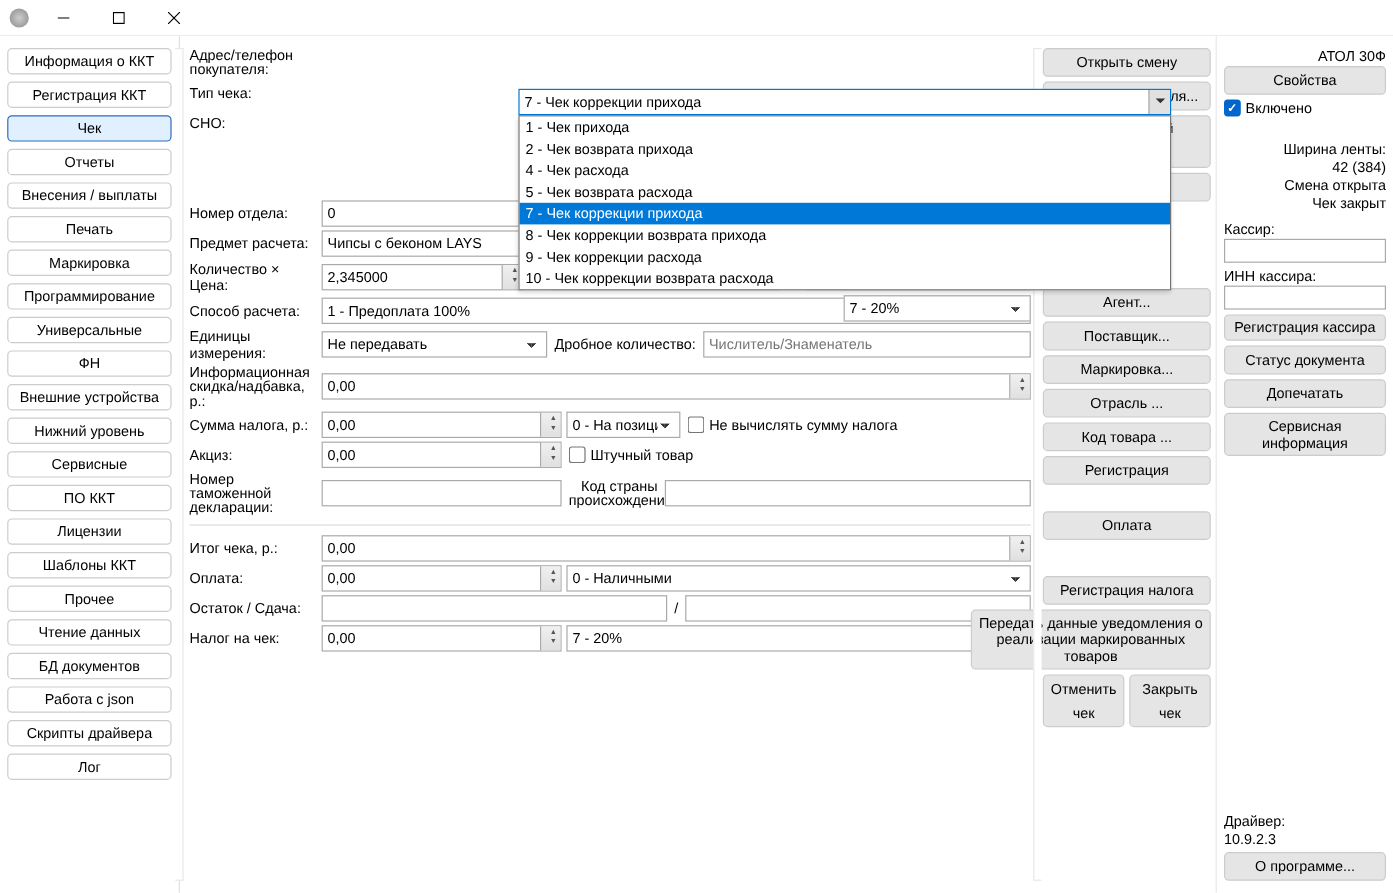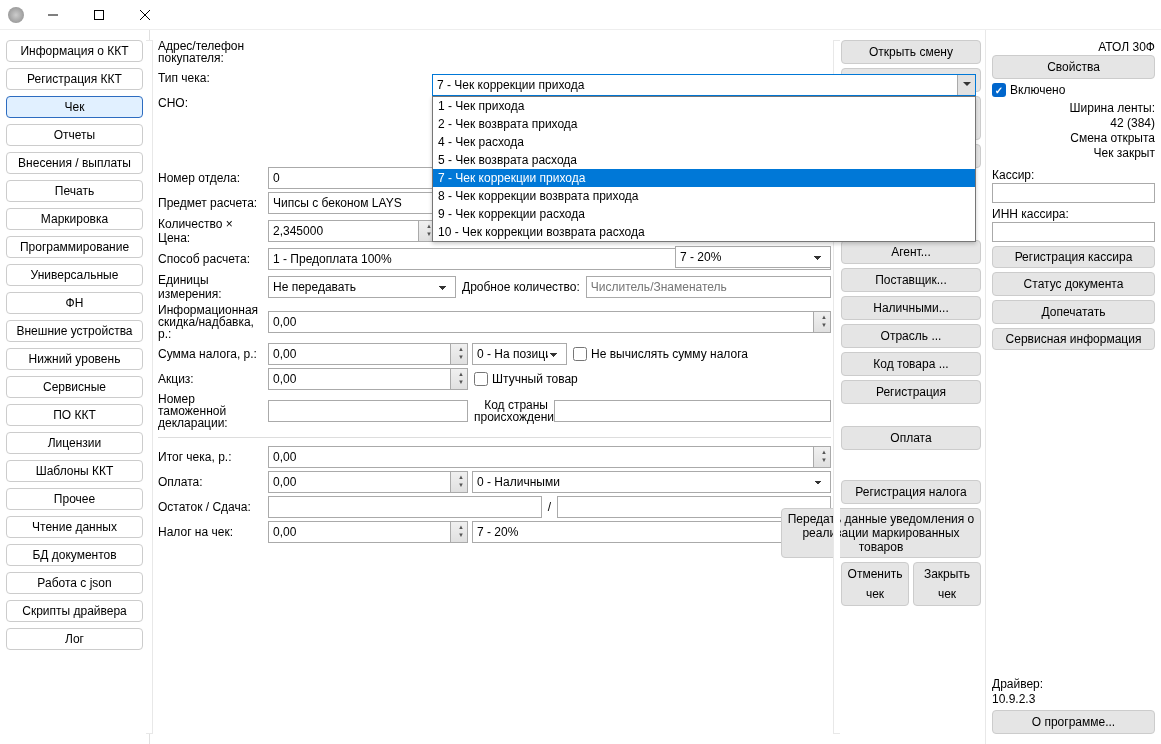--- a/index.html
+++ b/index.html
@@ -9,21 +9,21 @@
 .titlebar-title { flex: 1; }
 .titlebar-btn { width: 46px; height: 30px; display: flex; align-items: center; justify-content: center; }
 .main { display: flex; height: calc(744px - 30px); }
 .col-left { width: 150px; padding: 10px 6px; border-right: 1px solid #e0e0e0; display: flex; flex-direction: column; gap: 6px; position:relative; }
 .col-left::after { content:""; position:absolute; right:-4px; top:10px; bottom:10px; width:6px; background:#fff; border:1px solid #e8e8e8; border-left:none; }
 .navbtn { width: 100%; height: 22px; border: 1px solid #ccc; border-radius: 4px; background: #fff; text-align: center; line-height: 20px; cursor: pointer; }
 .navbtn.active { background: #e1f0ff; border-color: #2d6cc0; }
 .col-center { flex: 1; padding: 10px 6px 10px 8px; position: relative; }
 .col-right1 { width: 148px; padding: 10px 4px; display: flex; flex-direction: column; gap: 4px; position:relative; }
 .col-right1::before { content:""; position:absolute; left:-4px; top:10px; bottom:10px; width:6px; background:#fff; border:1px solid #e8e8e8; border-right:none; }
-.col-right2 { width: 176px; padding: 10px 6px; border-left: 1px solid #e8e8e8; display: flex; flex-direction: column; font-size: 12px; }
+.col-right2 { width: 148px; padding: 10px 6px; border-left: 1px solid #e8e8e8; display: flex; flex-direction: column; font-size: 12px; }
 .rbtn { width: 100%; min-height: 22px; border: 1px solid #ccc; border-radius: 4px; background: #e5e5e5; text-align: center; line-height: 20px; cursor: pointer; padding: 1px 4px; }
 .rbtn.tall { line-height: 14px; padding: 3px 4px; }
 .row { display: flex; align-items: center; margin-bottom: 3px; min-height: 22px; }
 .lbl { width: 110px; text-align: left; padding-right: 4px; color: #000; }
 .lbl.two { line-height: 12px; }
 .inpt, .sel { height: 22px; border: 1px solid #aaa; padding: 0 4px; background: #fff; }
 .sel { appearance: none; background-image: linear-gradient(45deg, transparent 50%, #333 50%), linear-gradient(135deg, #333 50%, transparent 50%); background-position: calc(100% - 12px) 9px, calc(100% - 8px) 9px; background-size: 4px 4px; background-repeat: no-repeat; padding-right: 18px; }
 .spinner { position: relative; }
 .spinner::after { content: ""; position: absolute; right: 1px; top: 1px; bottom: 1px; width: 16px; background: linear-gradient(#f0f0f0,#e0e0e0); border-left: 1px solid #aaa; }
 .spinner::before { content: "▲\A▼"; white-space: pre; position: absolute; right: 4px; top: 2px; font-size: 6px; line-height: 8px; color: #555; z-index: 2; }
@@ -210,39 +210,39 @@
   </div>
 
   <div class="col-right1">
     <div class="rbtn">Открыть смену</div>
     <div class="rbtn">Данные покупателя...</div>
     <div class="rbtn" style="font-size:11px">Операционный реквизит...</div>
     <div class="rbtn">Открыть чек</div>
     <div style="height:64px"></div>
     <div class="rbtn">Агент...</div>
     <div class="rbtn">Поставщик...</div>
-    <div class="rbtn">Наличными...</div>
+    <div class="rbtn">Маркировка...</div>
     <div class="rbtn">Отрасль ...</div>
     <div class="rbtn">Код товара ...</div>
     <div class="rbtn">Регистрация</div>
     <div style="height:14px"></div>
     <div class="rbtn">Оплата</div>
     <div style="height:22px"></div>
     <div class="rbtn">Регистрация налога</div>
     <div class="rbtn tall" style="margin-left:-60px; width:calc(100% + 60px)">Передать данные уведомления о реализации маркированных товаров</div>
     <div style="display:flex;gap:4px">
       <div class="rbtn" style="flex:1">Отменить чек</div>
       <div class="rbtn" style="flex:1">Закрыть чек</div>
     </div>
   </div>
 
   <div class="col-right2">
     <div class="txt-right info-lbl">АТОЛ 30Ф</div>
     <div class="rbtn" style="margin-bottom:4px">Свойства</div>
-    <div style="display:flex;align-items:flex-end;margin-bottom:4px">
+    <div style="display:flex;align-items:flex-end;margin-bottom:20px">
       <span class="chkbox-custom"></span>
       <span>Включено</span>
     </div>
     <div class="txt-right info-lbl">Ширина ленты:</div>
     <div class="txt-right info-lbl">42 (384)</div>
     <div class="txt-right info-lbl">Смена открыта</div>
     <div class="txt-right info-lbl" style="margin-bottom:8px">Чек закрыт</div>
     <div class="info-lbl">Кассир:</div>
     <input class="info-input" style="">
     <div class="info-lbl">ИНН кассира:</div>

